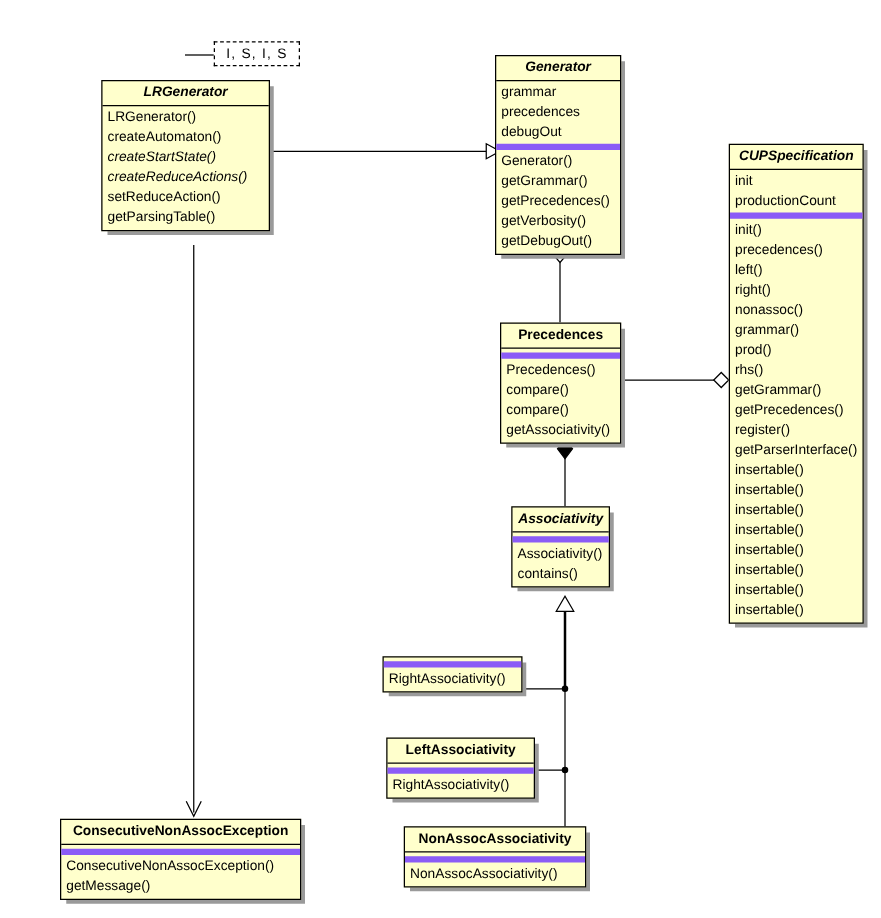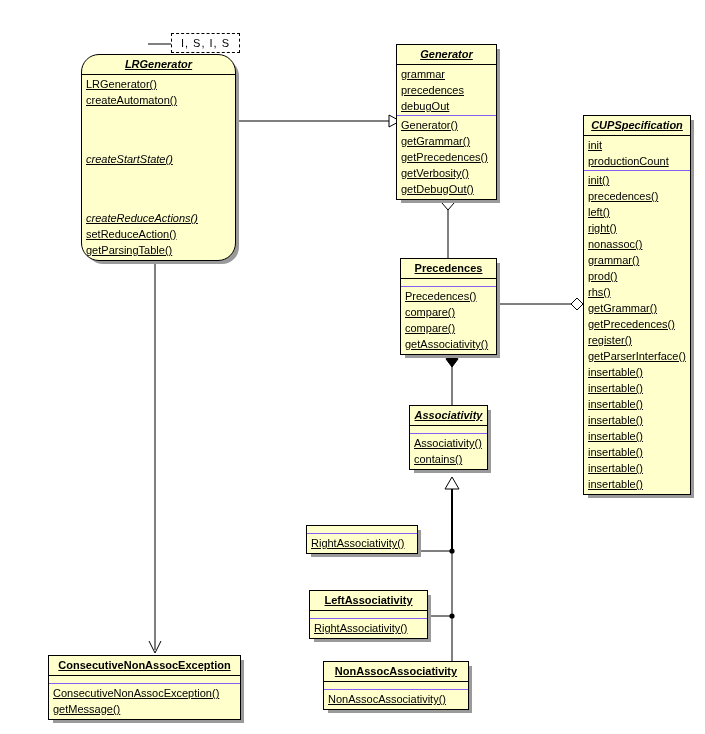--- a/index.html
+++ b/index.html
@@ -18,55 +18,54 @@
   }
 
   
   .uml-class {
     position: absolute;
     box-sizing: border-box;
     background: #ffffcc;
     border: 1px solid #000000;
     box-shadow: 4px 4px 0 -1px #9a9a9a;
     z-index: 5;
-    text-decoration: underline;
   }
   .uml-title {
     box-sizing: border-box;
     text-align: center;
     font-size: 11px;
     font-weight: bold;
     font-style: italic;
     color: #000000;
     padding: 3px 4px 3px 4px;
     border-bottom: 1px solid #000000;
     white-space: nowrap;
     line-height: 13px;
   }
   .uml-title.concrete { font-style: normal; }
 
   .uml-attrs {
     box-sizing: border-box;
-    border-bottom: 1px solid #8b5cf6;
+    border-bottom: 5px solid #8b5cf6;
     padding: 1px 0 1px 0;
   }
   .uml-attrs.empty { height: 8px; padding: 0; }
 
   .uml-ops {
     box-sizing: border-box;
     padding: 1px 0 2px 0;
   }
   .uml-row {
     font-size: 11px;
     line-height: 16px;
     color: #000000;
     padding: 0 4px 0 4px;
     white-space: nowrap;
   }
-  .uml-row.abstract { font-style: italic; margin-top: 43px; }
+  .uml-row.abstract { font-style: italic; }
 
   
   .uml-note {
     position: absolute;
     box-sizing: border-box;
     border: 1px dashed #000000;
     background: #ffffff;
     font-size: 11px;
     line-height: 14px;
     text-align: center;
@@ -137,21 +136,21 @@
       <polyline points="149,641 155,653 161,641" fill="none" stroke="#000000" stroke-width="1"></polyline>
     </g>
 
     <g>
       <line x1="148" y1="44" x2="172" y2="44" stroke="#000000" stroke-width="1"></line>
     </g>
   </svg>
 
   <div class="uml-note" style="left:171px; top:33px; width:69px;">I, S, I, S</div>
 
-  <div class="uml-class" style="left:81px; top:54px; width:155px;border-radius:18px;">
+  <div class="uml-class" style="left:81px; top:64px; width:135px;">
     <div class="uml-title">LRGenerator</div>
     <div class="uml-ops">
       <div class="uml-row">LRGenerator()</div>
       <div class="uml-row">createAutomaton()</div>
       <div class="uml-row abstract">createStartState()</div>
       <div class="uml-row abstract">createReduceActions()</div>
       <div class="uml-row">setReduceAction()</div>
       <div class="uml-row">getParsingTable()</div>
     </div>
   </div>

